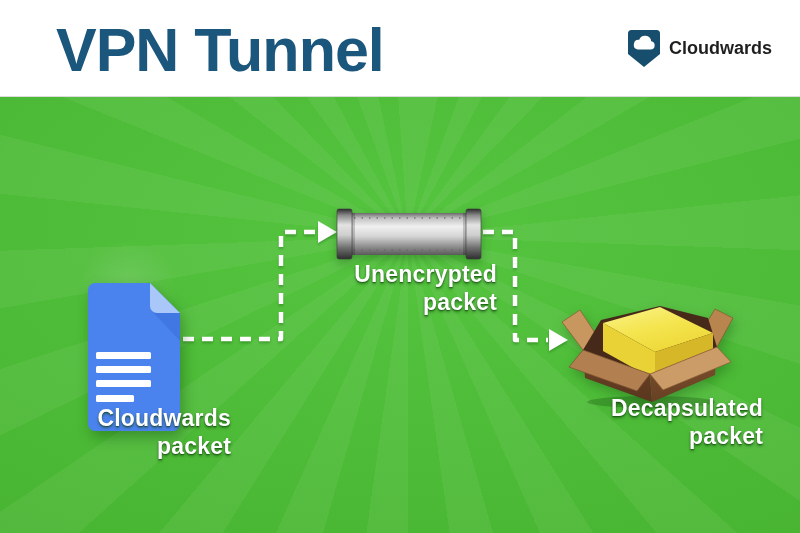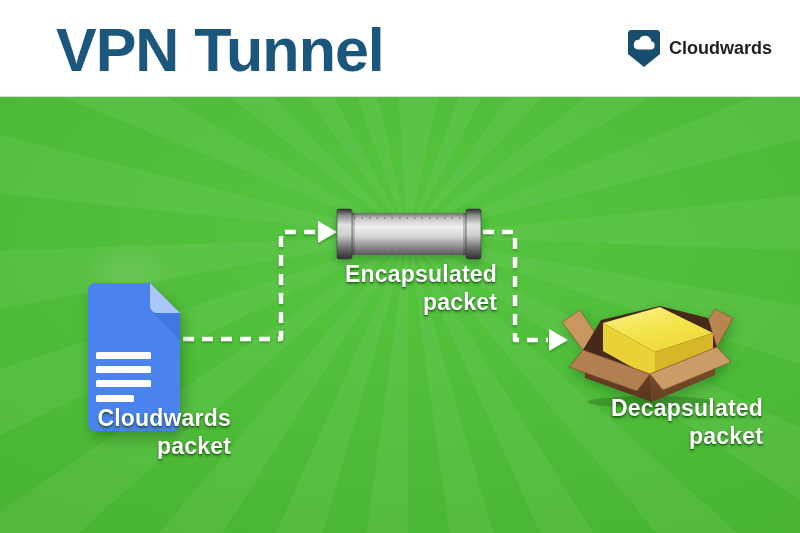--- a/index.html
+++ b/index.html
@@ -110,21 +110,21 @@
       </defs>
       <rect x="19" y="7" width="120" height="42" fill="url(#bodyG)"></rect>
       <line x1="24" y1="12" x2="134" y2="12" stroke="#777777" stroke-width="1.4" stroke-dasharray="1.5 6"></line>
       <line x1="24" y1="44" x2="134" y2="44" stroke="#6b6b6b" stroke-width="1.4" stroke-dasharray="1.5 6"></line>
       <rect x="7" y="3" width="15" height="50" rx="2" fill="url(#capG)" stroke="#3a3a3a" stroke-width="0.6"></rect>
       <rect x="136" y="3" width="15" height="50" rx="2" fill="url(#capG)" stroke="#3a3a3a" stroke-width="0.6"></rect>
       <rect x="22" y="7" width="3" height="42" fill="rgba(0,0,0,0.18)"></rect>
       <rect x="133" y="7" width="3" height="42" fill="rgba(0,0,0,0.18)"></rect>
     </svg>
     <div class="node-label lbl-encapsulated">
-      <div>Encapsulated</div>
+      <div>Unencrypted</div>
       <div>packet</div>
     </div>
 
     <svg class="box-icon" width="180" height="120" viewBox="0 0 180 120">
       <defs>
         <linearGradient id="cubeTop" x1="0" y1="0" x2="0.6" y2="1">
           <stop offset="0" stop-color="#faf48c"></stop>
           <stop offset="0.55" stop-color="#f4e44e"></stop>
           <stop offset="1" stop-color="#eed838"></stop>
         </linearGradient>

